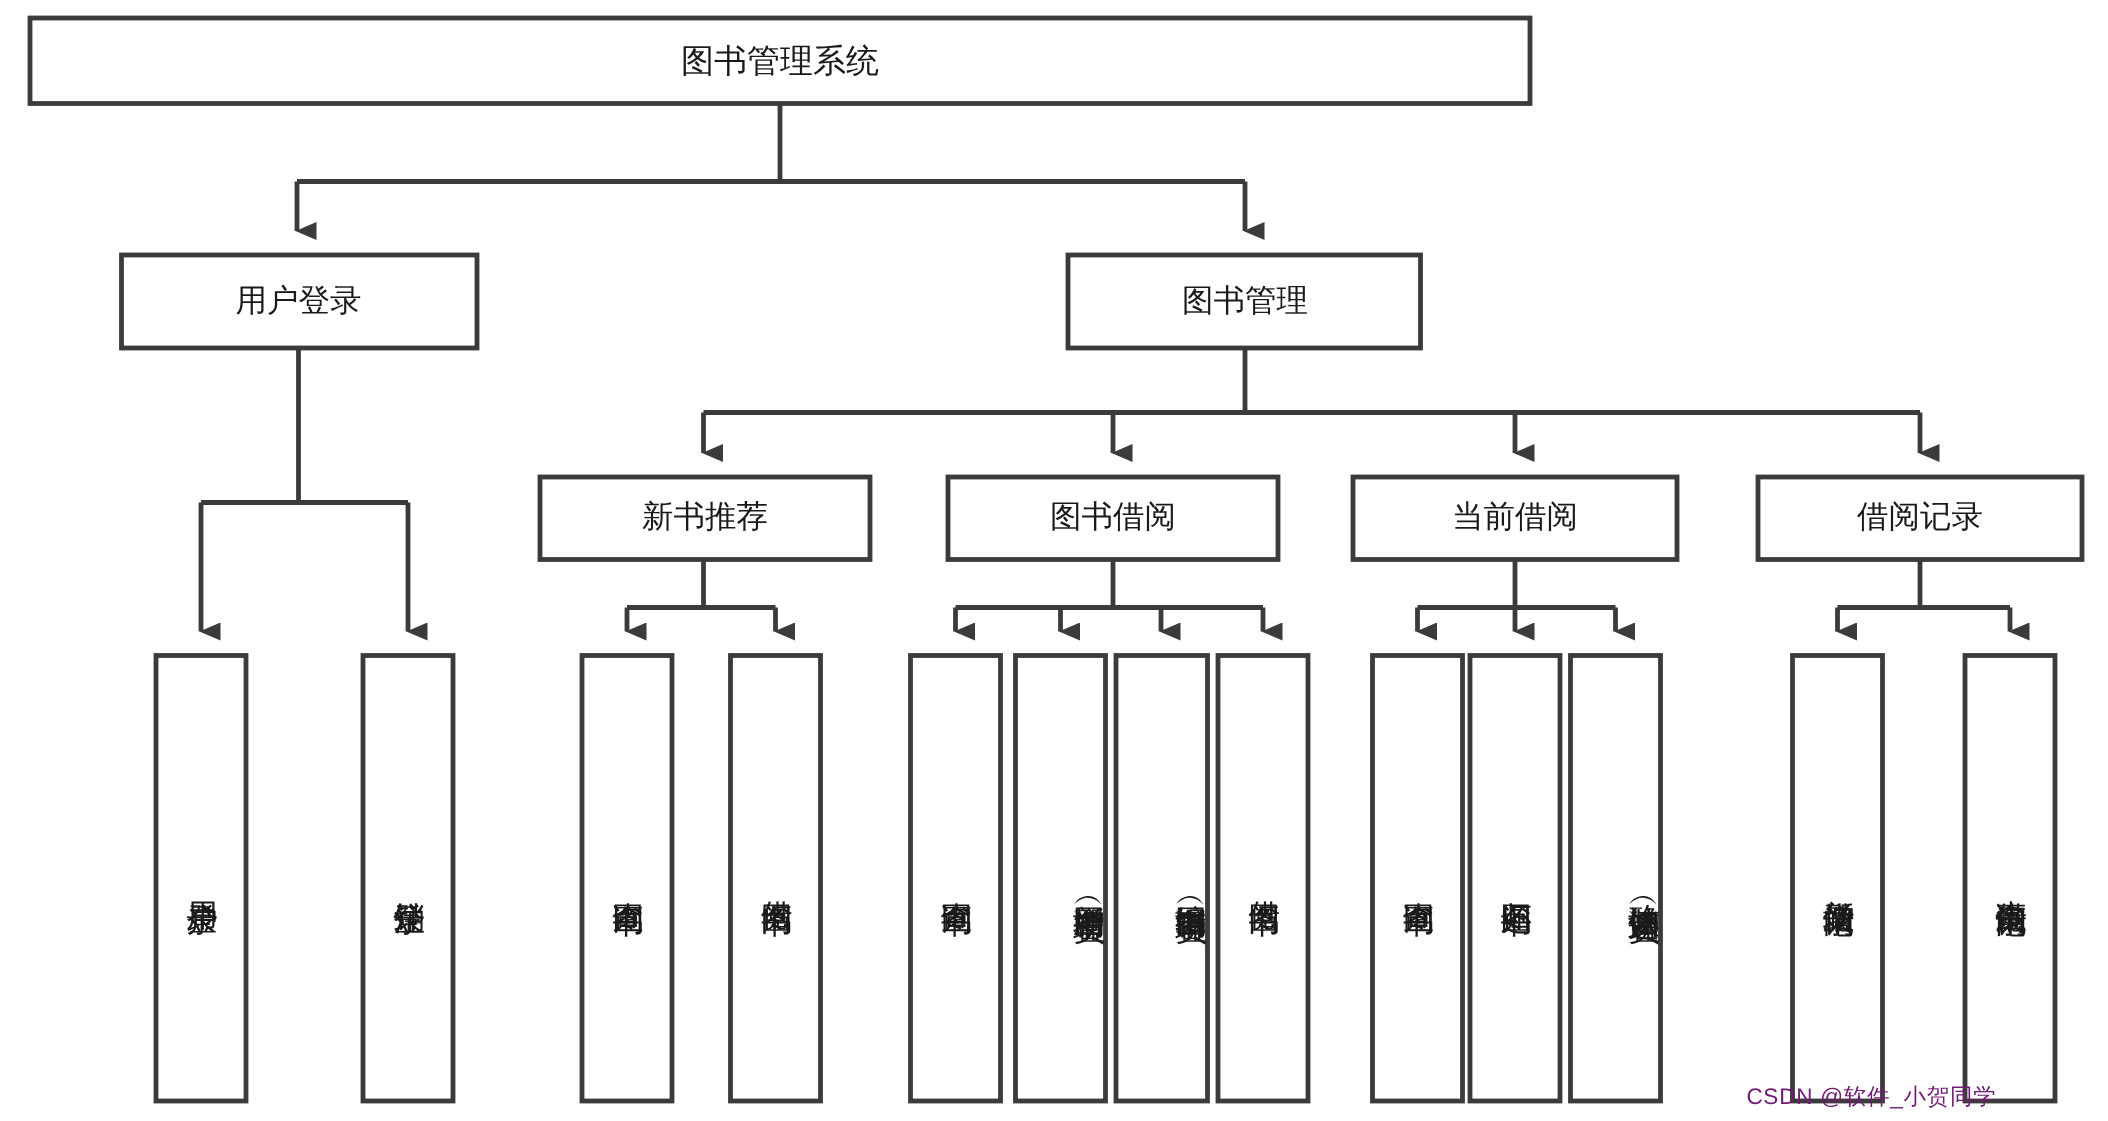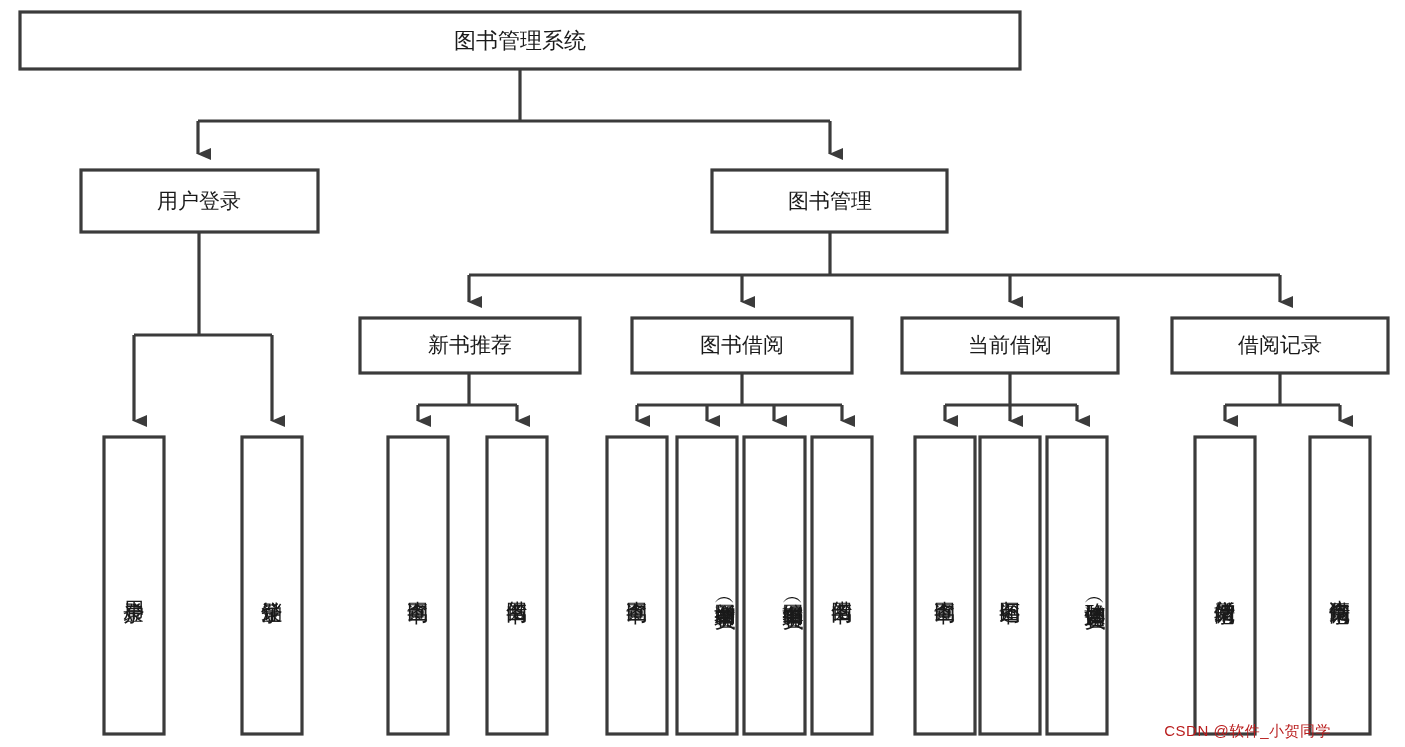--- a/index.html
+++ b/index.html
@@ -22,21 +22,21 @@
   .leaf-label-wrap{
     position:absolute;
     display:flex;align-items:center;justify-content:center;
     writing-mode:vertical-rl;text-orientation:upright;
     font-size:21px;line-height:1.12;letter-spacing:1px;
     color:#1a1a1a;white-space:nowrap;
     pointer-events:none;
   }
   #watermark{
     position:absolute;right:6px;bottom:6px;
-    font-size:15px;color:#b91c1c;letter-spacing:.5px;
+    font-size:15px;color:#701a75;letter-spacing:.5px;
     font-family:"Liberation Sans","DejaVu Sans",sans-serif;
     white-space:nowrap;
   }
 </style>
 </head>
 <body>
 
 <div id="diagram-root">
 
   <svg id="tree-svg" viewBox="0 0 1405 747">

